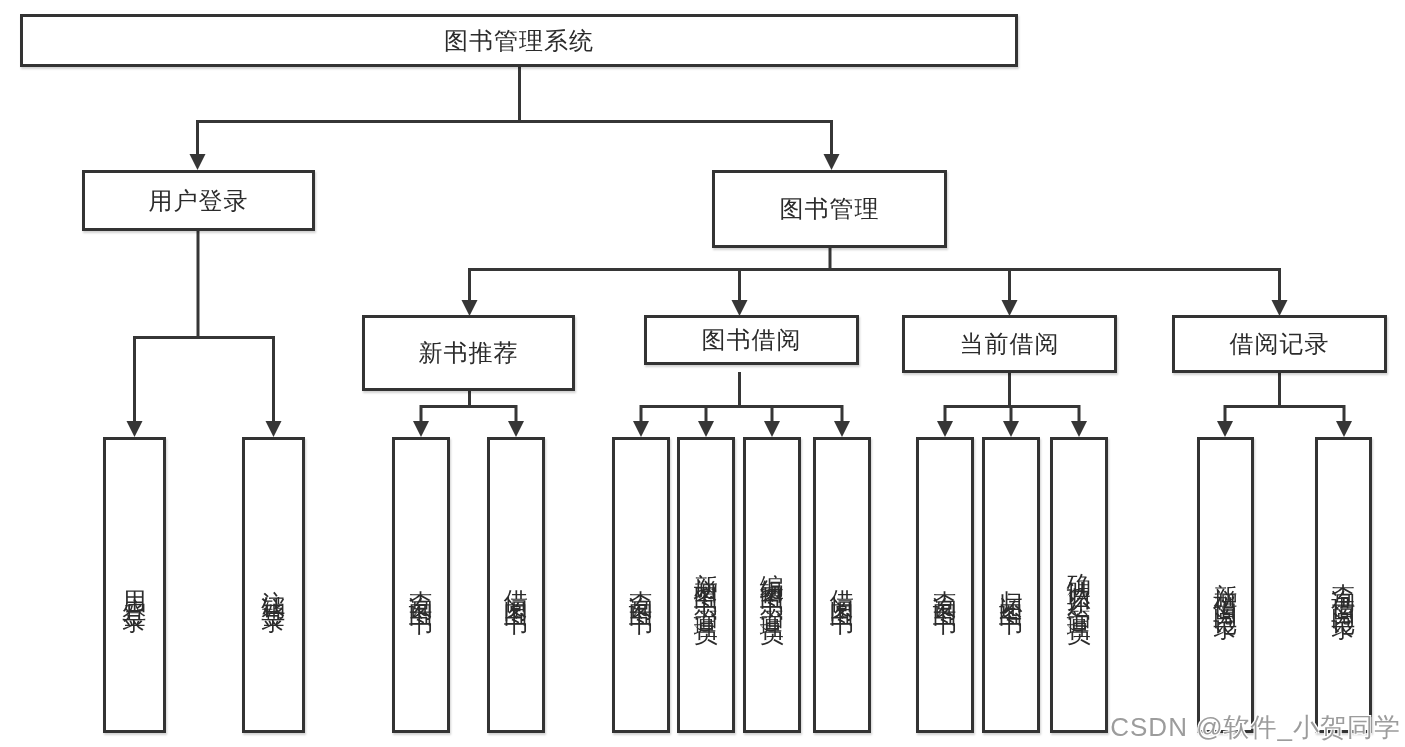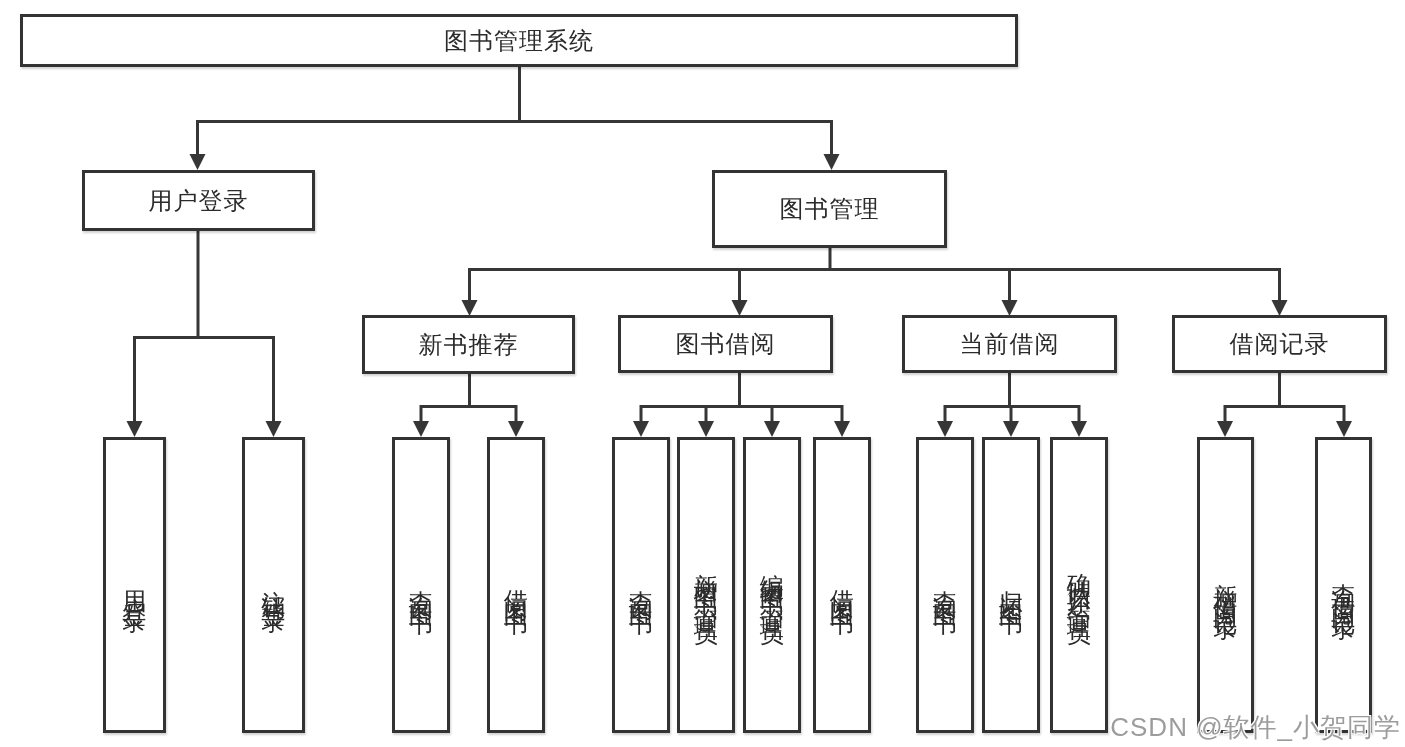--- a/index.html
+++ b/index.html
@@ -101,24 +101,24 @@
     <span>图书管理系统</span>
   </div>
 
   <div class="box hbox" style="left:82px;top:170px;width:233px;height:61px">
     <span>用户登录</span>
   </div>
   <div class="box hbox" style="left:712px;top:170px;width:235px;height:78px">
     <span>图书管理</span>
   </div>
 
-  <div class="box hbox" style="left:362px;top:315px;width:213px;height:59px">
+  <div class="box hbox" style="left:362px;top:315px;width:213px;height:76px">
     <span>新书推荐</span>
   </div>
-  <div class="box hbox" style="left:618px;top:315px;width:215px;height:58px">
+  <div class="box hbox" style="left:644px;top:315px;width:215px;height:50px">
     <span>图书借阅</span>
   </div>
   <div class="box hbox" style="left:902px;top:315px;width:215px;height:58px">
     <span>当前借阅</span>
   </div>
   <div class="box hbox" style="left:1172px;top:315px;width:215px;height:58px">
     <span>借阅记录</span>
   </div>
 
   <div class="box" style="left:103px;top:437px;width:63px;height:296px">

